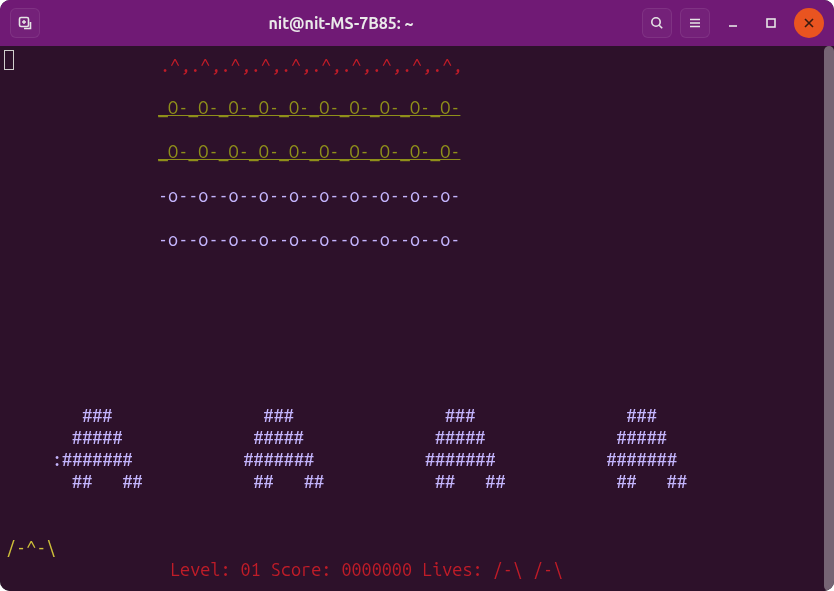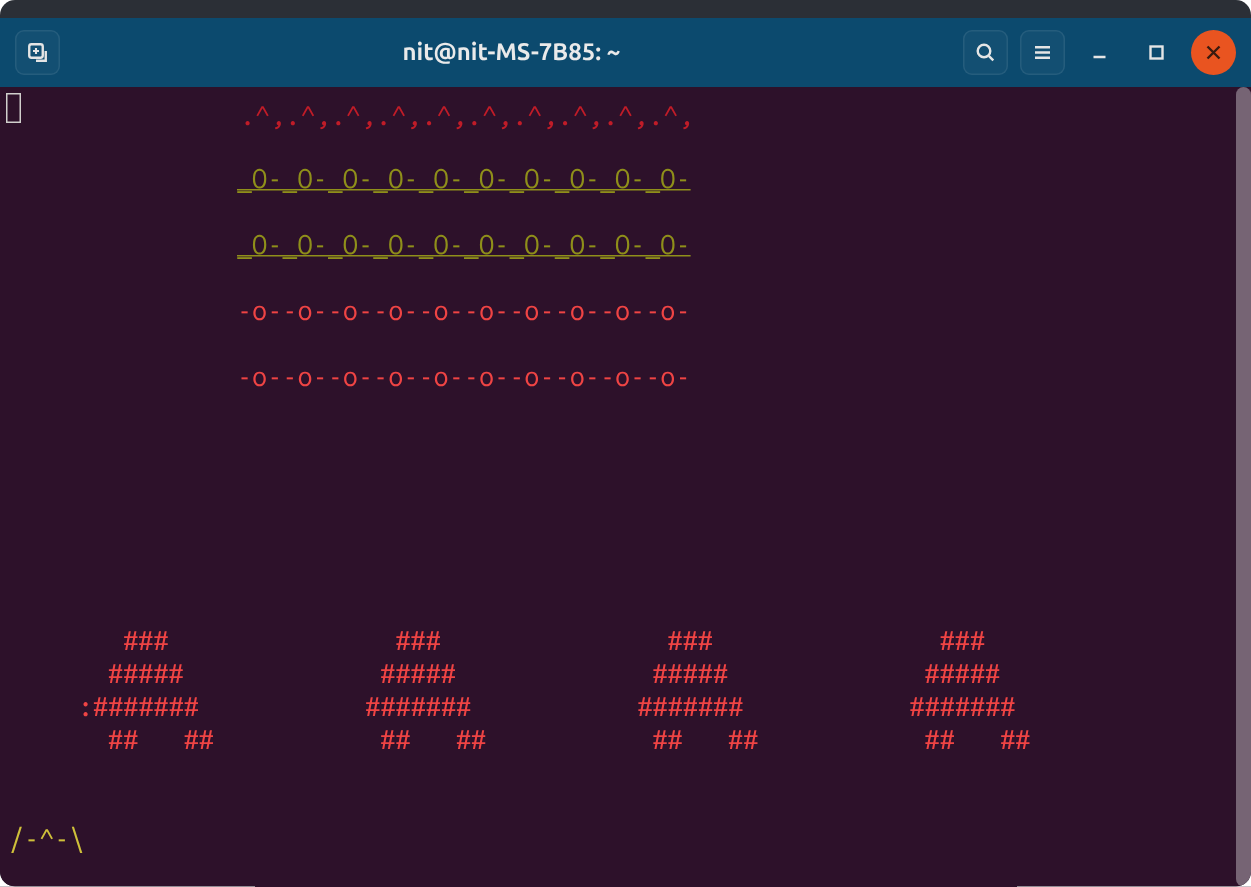--- a/index.html
+++ b/index.html
@@ -6,25 +6,24 @@
   html,body { width:834px; height:591px; background:#fff; font-family: "Ubuntu Mono","DejaVu Sans Mono",monospace; }
   .window {
     width:834px; height:591px;
     background:#2b2f36;
     border-radius:10px;
     overflow:hidden;
     display:flex; flex-direction:column;
   }
   .titlebar {
     height:46px; width:100%;
-    background:#0c4a6e;
+    background:#701a75;
     display:flex; align-items:center;
     padding:0 10px;
     gap:8px;
-    margin-top:12px;
   }
   .tb-btn {
     height:30px; min-width:30px;
     border-radius:6px;
     display:flex; align-items:center; justify-content:center;
     color:#e5e5e5;
     font-size:14px;
     border:1px solid rgba(255,255,255,0.08);
     background:rgba(255,255,255,0.03);
   }
@@ -53,21 +52,21 @@
     border-radius:5px;
   }
   pre.line {
     position:absolute;
     left:0;
     white-space:pre;
     font-family: inherit;
   }
   .red    { color:#c01c28; }
   .olive  { color:#7d7d16; color:#8f8f1a;text-decoration:underline; }
-  .teal   { color:#ef4444; }
+  .teal   { color:#c4b5fd; }
   .yellow { color:#cfc03a; }
   .status { color:#c01c28; }
   .cursor {
     position:absolute; top:4px; left:4px;
     width:10px; height:20px;
     border:1px solid #d0cfcc;
   }
   svg.ic { width:16px; height:16px; stroke:#e5e5e5; fill:none; stroke-width:1.6; }
 </style>
 </head>
@@ -123,17 +122,18 @@
     <pre class="line teal" style="top:138px;left:158px;">-o--o--o--o--o--o--o--o--o--o-</pre>
     <pre class="line teal" style="top:182px;left:158px;">-o--o--o--o--o--o--o--o--o--o-</pre>
 
     <pre class="line teal" style="top:358px;left:62px;">  ###               ###               ###               ###  </pre>
     <pre class="line teal" style="top:380px;left:62px;"> #####             #####             #####             ##### </pre>
     <pre class="line teal" style="top:402px;left:52px;">:#######           #######           #######           #######</pre>
     <pre class="line teal" style="top:424px;left:62px;"> ##   ##           ##   ##           ##   ##           ##   ##</pre>
 
     <pre class="line yellow" style="top:490px;left:6px;">/-^-\</pre>
 
+    <pre class="line status" style="top:512px;left:170px;"><span>Level:</span> <span>01</span> <span>Score:</span> <span>0000000</span> <span>Lives:</span> <span>/-\ /-\</span></pre>
 
     <div class="scrollbar"></div>
   </div>
 
 </div>
 
 </body></html>

